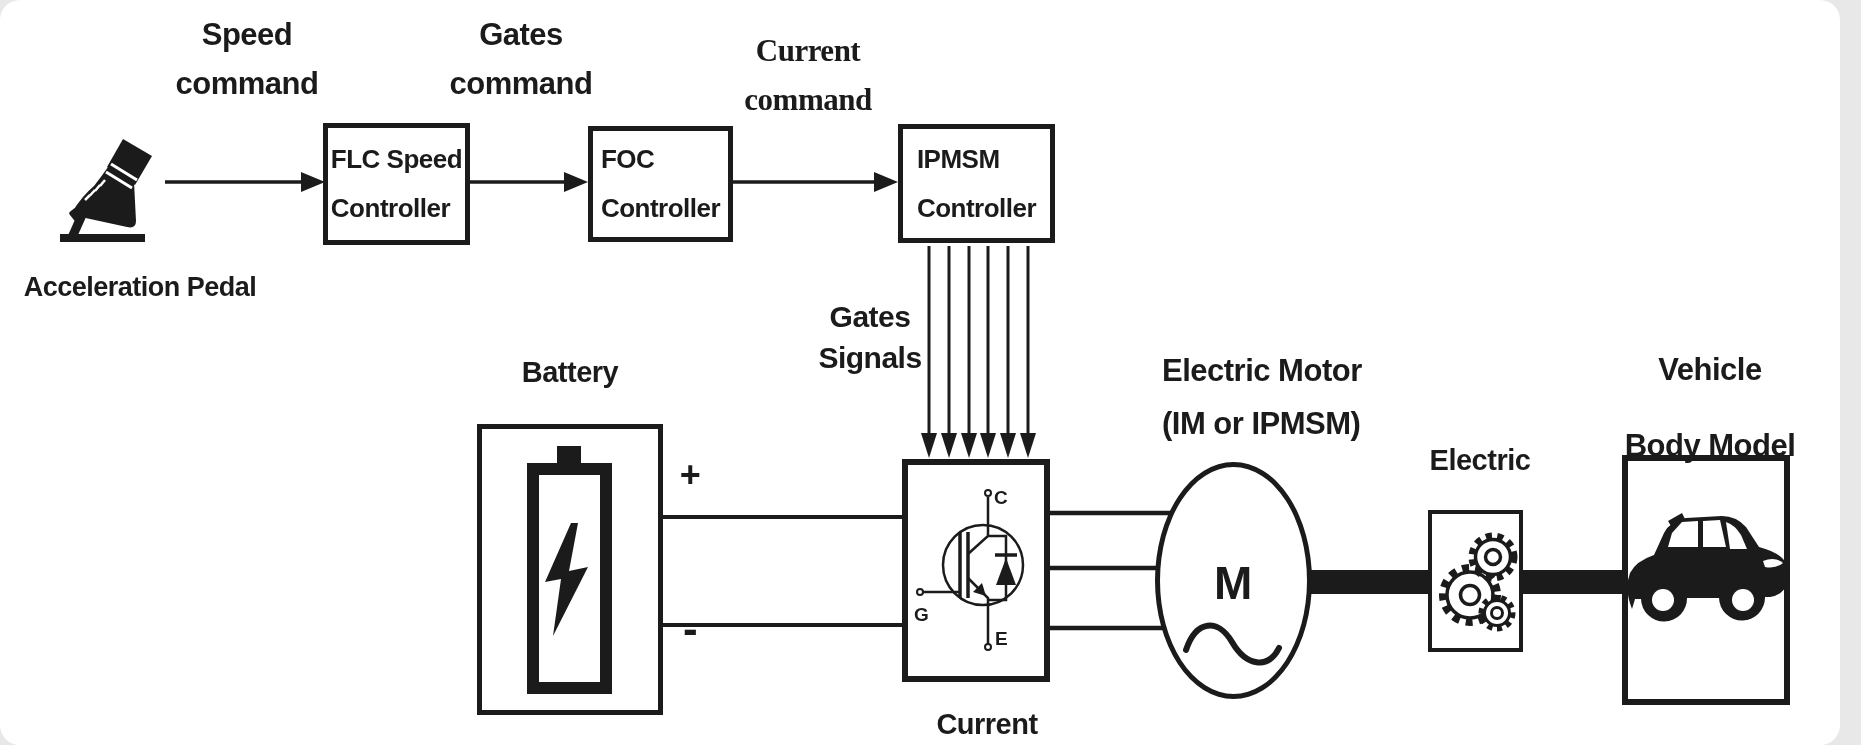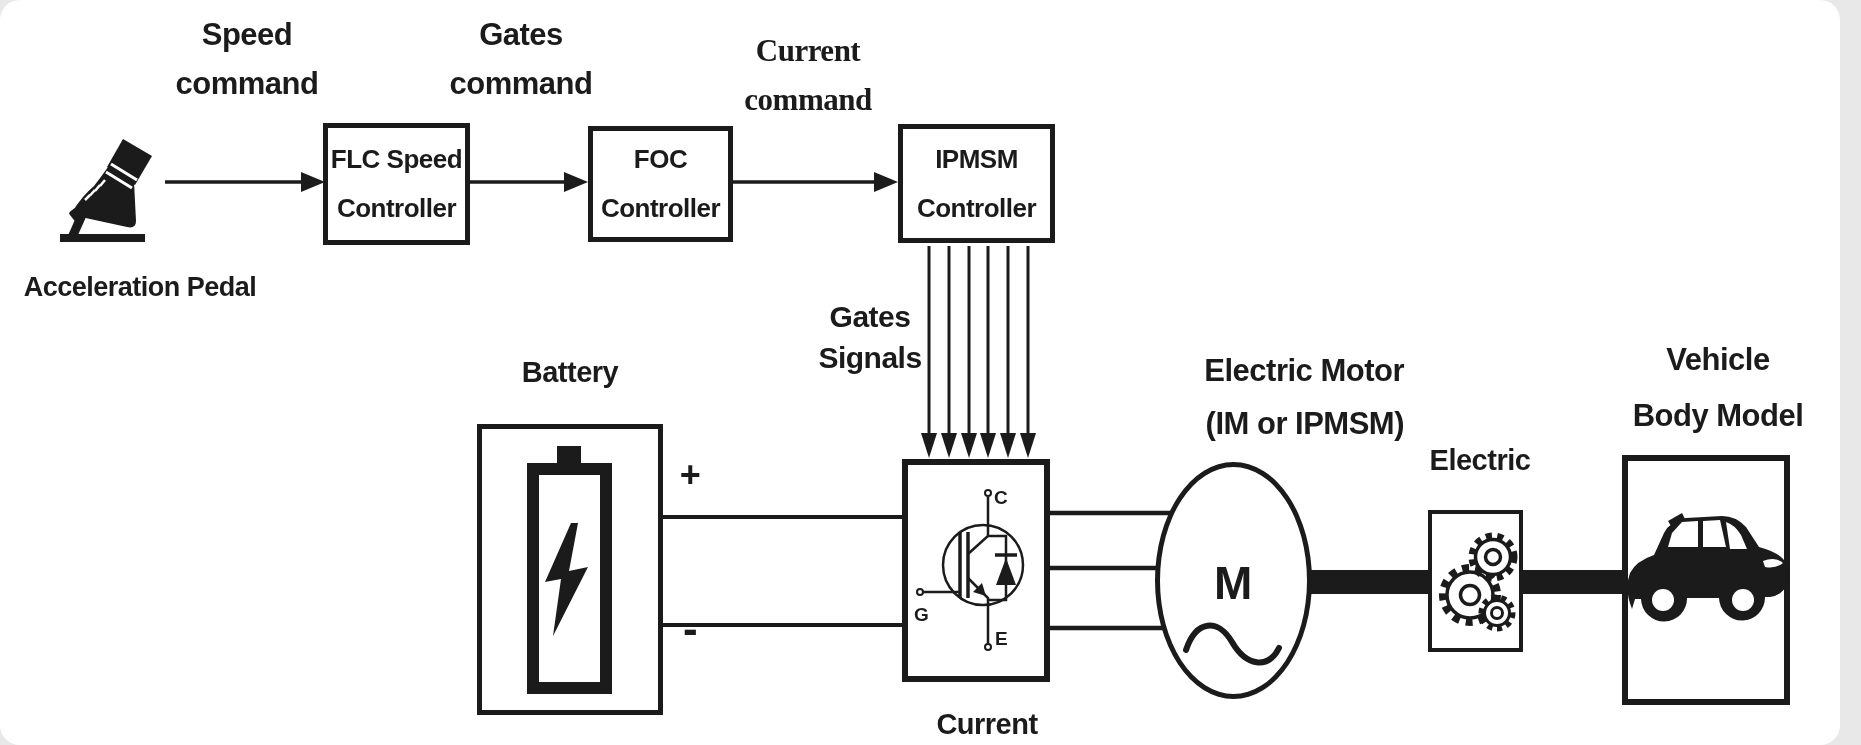--- a/index.html
+++ b/index.html
@@ -9,21 +9,21 @@
   .canvas {
     position:relative; width:1840px; height:745px;
     background:var(--paper); overflow:hidden;border-radius:20px;
   }
   .wires { position:absolute; left:0; top:0; z-index:1; pointer-events:none; }
   .wires * { stroke:var(--ink); }
   .wires .fill { fill:var(--ink); stroke:none; }
   .box {
     position:absolute; z-index:2; background:var(--paper);
     border:5px solid var(--ink);
-    display:flex; align-items:center; justify-content:center; text-align:center;
+    display:flex; align-items:center; justify-content:center; text-align:left;
   }
   .box .txt {
     font-weight:bold; font-size:26px; line-height:49px; letter-spacing:-0.5px;
     white-space:pre-line; color:var(--ink);
   }
   .lbl {
     position:absolute; z-index:4; font-weight:bold; color:var(--ink);
     text-align:center; white-space:pre-line; letter-spacing:-0.5px;
   }
   .cmd  { font-size:31px; line-height:49px; width:200px; }
@@ -157,21 +157,21 @@
       <circle cx="18" cy="133" r="3"></circle>
     </g>
     <g fill="var(--ink)" font-size="19" font-weight="bold" font-family="Liberation Sans, sans-serif">
       <text x="92" y="45">C</text>
       <text x="12" y="162">G</text>
       <text x="93" y="186">E</text>
     </g>
   </svg>
   <div class="lbl cap" style="left:907px; top:708px; width:160px;">Current</div>
 
-  <div class="lbl" style="left:1162px; top:344px; width:230px; font-size:31px; line-height:53px; text-align:right;margin-left:12px;">Electric Motor
+  <div class="lbl" style="left:1162px; top:344px; width:230px; font-size:31px; line-height:53px; text-align:left;">Electric Motor
 (IM or IPMSM)</div>
   <div class="ellipse" style="left:1155px; top:462px; width:157px; height:237px;"></div>
   <div class="lbl" style="left:1203px; top:556px; width:60px; font-size:46px; z-index:3;">M</div>
   <svg class="icon" style="left:1180px; top:612px;" width="105" height="65" viewBox="0 0 105 65">
     <path d="M6,38 C16,8 38,6 52,30 C66,54 88,58 99,36" stroke="var(--ink)" stroke-width="6" fill="none" stroke-linecap="round"></path>
   </svg>
 
   <div class="lbl cap" style="left:1400px; top:444px; width:160px;">Electric</div>
   <div class="box" style="left:1428px; top:510px; width:95px; height:142px; border-width:4px;"></div>
   <svg class="icon" style="left:1428px; top:510px;" width="95" height="142" viewBox="0 0 95 142">
@@ -181,21 +181,21 @@
       <circle cx="42" cy="85" r="9.5" fill="var(--paper)" stroke-width="3.5"></circle>
       <circle cx="65" cy="47" r="21" stroke-width="7" stroke-dasharray="6 5.4"></circle>
       <circle cx="65" cy="47" r="17.5" fill="var(--paper)" stroke-width="3.5"></circle>
       <circle cx="65" cy="47" r="7.5" fill="var(--paper)" stroke-width="3.5"></circle>
       <circle cx="69" cy="103" r="15.5" stroke-width="6" stroke-dasharray="5 4.6"></circle>
       <circle cx="69" cy="103" r="12.5" fill="var(--paper)" stroke-width="3"></circle>
       <circle cx="69" cy="103" r="5.5" fill="var(--paper)" stroke-width="3"></circle>
     </g>
   </svg>
 
-  <div class="lbl" style="left:1620px; top:332px; width:180px; font-size:31px; line-height:56px;margin-left:8px;">Vehicle
+  <div class="lbl" style="left:1620px; top:332px; width:180px; font-size:31px; line-height:76px;">Vehicle
 Body Model</div>
   <div class="box" style="left:1622px; top:455px; width:168px; height:250px; border-width:6px;"></div>
   <svg class="icon" style="left:1622px; top:455px;" width="168" height="250" viewBox="0 0 168 250">
     <g transform="translate(0,14)">
       <path fill="var(--ink)" d="M10,140 Q2,120 8,104 Q14,92 32,86 L42,64 Q48,52 64,49 L100,47
         Q114,47 124,58 L137,78 Q160,84 165,96 Q169,106 165,116 Q160,126 148,128 L143,128
         A23,23 0 0 1 97,129 L65,129 A23,23 0 0 1 19,130 L13,130 Z"></path>
       <polygon fill="var(--ink)" points="46,52 60,44 63,50 49,57"></polygon>
       <path fill="var(--paper)" d="M50,64 L60,53 L76,52 L76,78 L46,78 Z"></path>
       <path fill="var(--paper)" d="M81,52 L98,51 L104,78 L81,78 Z"></path>

